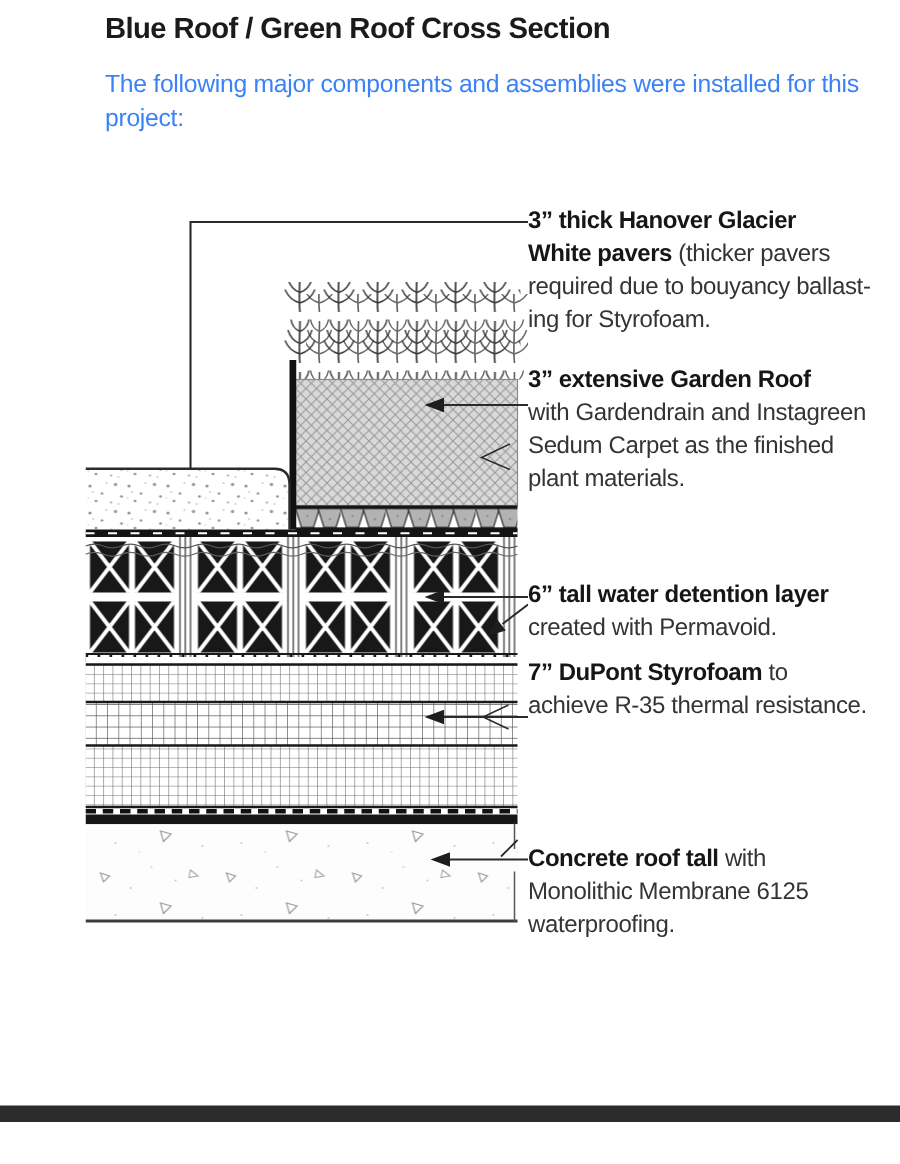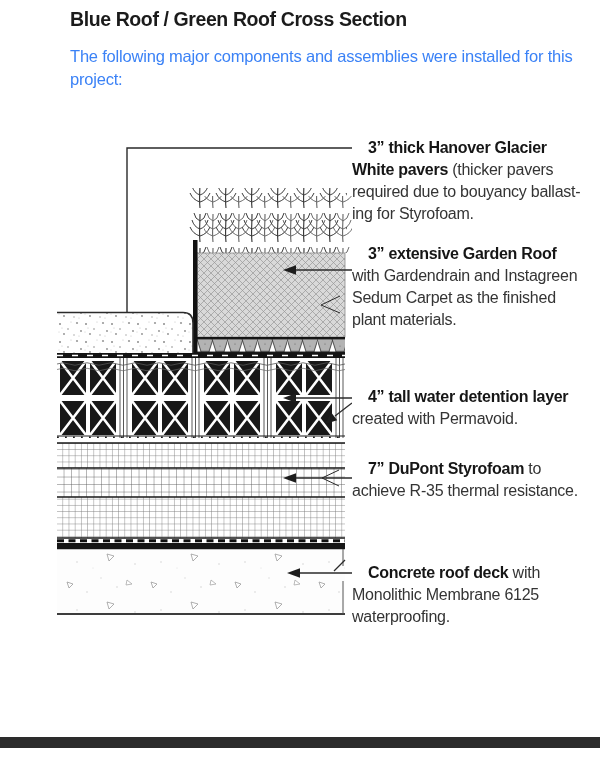--- a/index.html
+++ b/index.html
@@ -14,21 +14,21 @@
   .intro{
     position:absolute;left:70px;top:45px;width:524px;
     font-size:16.5px;line-height:22.5px;letter-spacing:-0.2px;color:#3b82f6;
     white-space:pre-line;
   }
   .ann{
     position:absolute;left:352px;width:246px;
     font-size:16px;line-height:22px;letter-spacing:-0.25px;color:#343434;
     white-space:pre-line;
   }
-  .ann strong{color:#161616;letter-spacing:-0.3px;margin-left:16px;}
+  .ann strong{color:#161616;letter-spacing:-0.3px;}
   #diagram-svg{position:absolute;left:57px;top:140px;}
   .footer-bar{
     position:absolute;left:0;top:737px;width:600px;height:11px;background:#2c2c2c;
   }
 </style>
 </head>
 <body>
 
 <div id="page">
 
@@ -189,25 +189,25 @@
   <div class="ann" style="top:137px"><strong>3” thick Hanover Glacier
 White pavers</strong><span> (thicker pavers
 required due to bouyancy ballast-
 ing for Styrofoam.</span></div>
 
   <div class="ann" style="top:243px"><strong>3” extensive Garden Roof</strong><span>
 with Gardendrain and Instagreen
 Sedum Carpet as the finished
 plant materials.</span></div>
 
-  <div class="ann" style="top:386px"><strong>4” tall water detention layer</strong><span>
+  <div class="ann" style="top:386px"><strong>6” tall water detention layer</strong><span>
 created with Permavoid.</span></div>
 
-  <div class="ann" style="top:458px"><strong>7” DuPont Styrofoam</strong><span> to
+  <div class="ann" style="top:438px"><strong>7” DuPont Styrofoam</strong><span> to
 achieve R-35 thermal resistance.</span></div>
 
-  <div class="ann" style="top:562px"><strong>Concrete roof deck</strong><span> with
+  <div class="ann" style="top:562px"><strong>Concrete roof tall</strong><span> with
 Monolithic Membrane 6125
 waterproofing.</span></div>
 
   <div class="footer-bar"></div>
 
 </div>
 
 </body></html>

